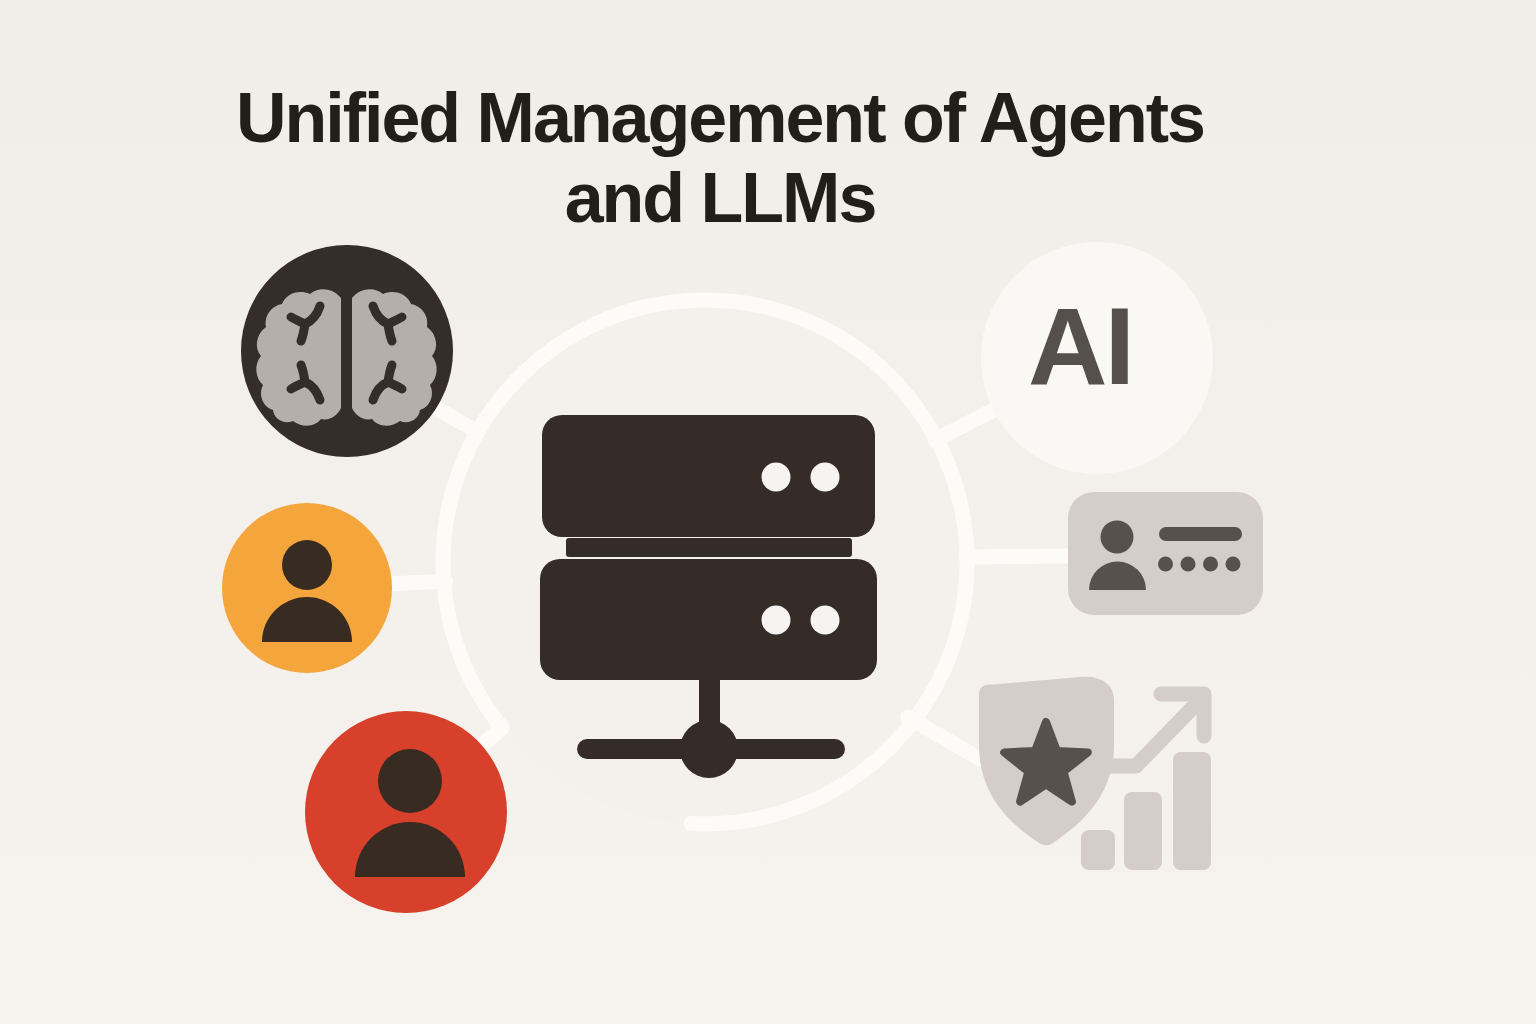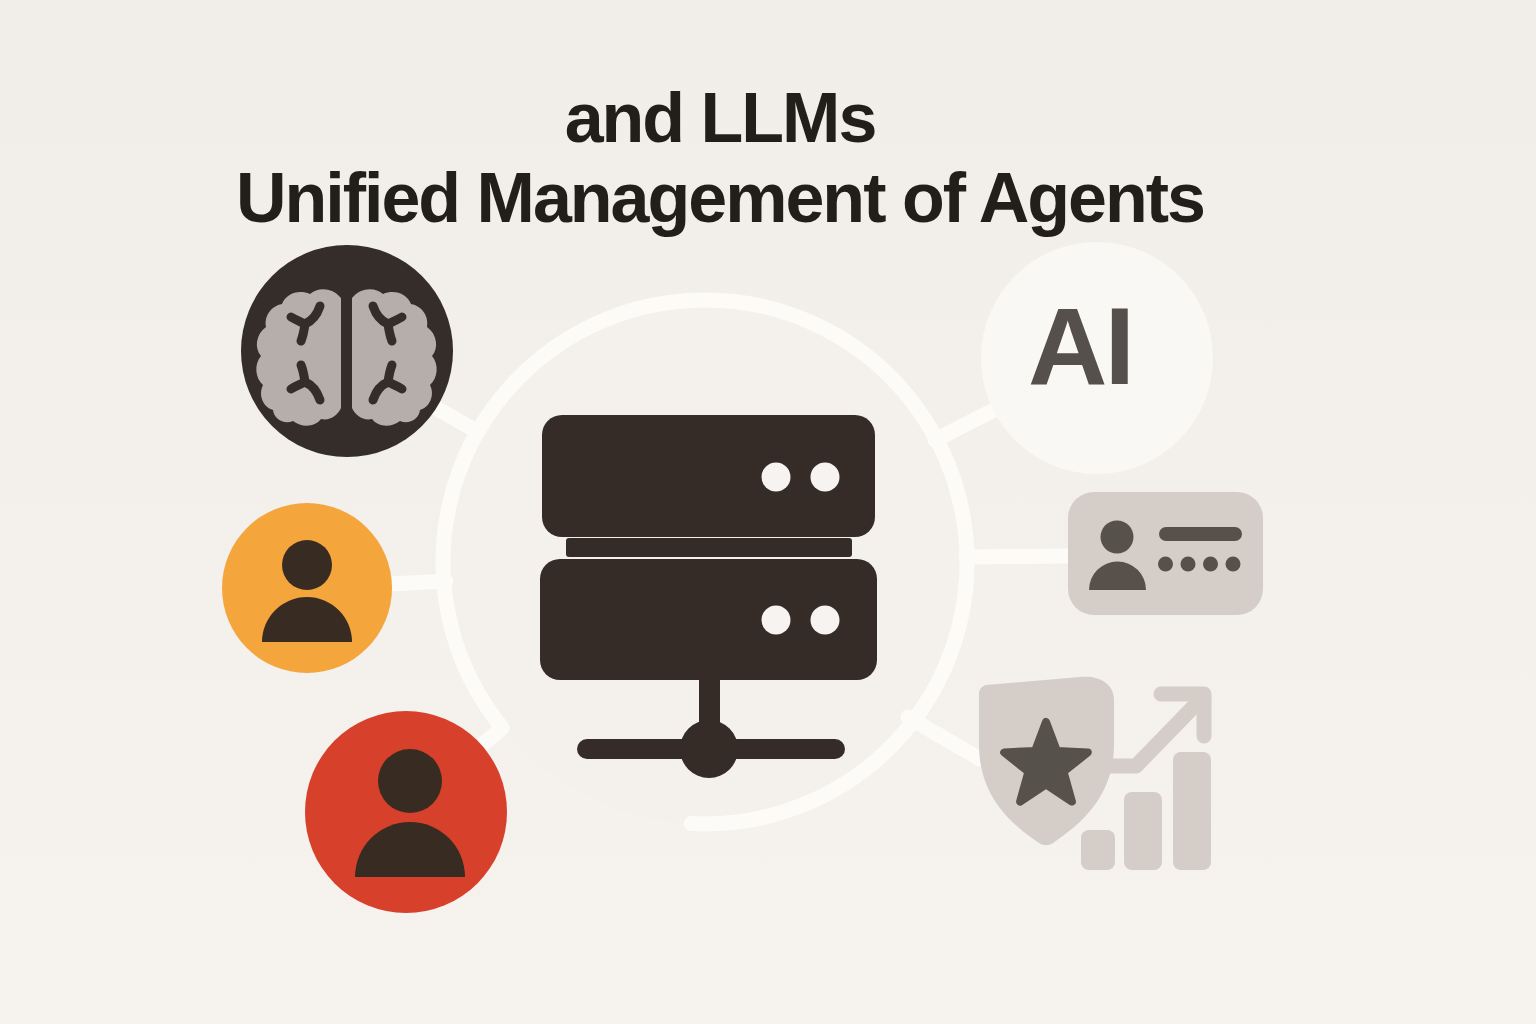--- a/index.html
+++ b/index.html
@@ -118,17 +118,17 @@
       </g>
       <path style="fill:var(--taupe)" d="M979,694
         C979,689 982,686 986,685 L1080,677 C1097,675 1114,682 1114,700 L1114,744
         C1114,792 1087,820 1053,843 C1048,846 1044,846 1039,843 C1005,820 979,792 979,744 Z"></path>
       <polygon style="fill:var(--icon_gray);stroke:var(--icon_gray);stroke-width:8;stroke-linejoin:round" points="1046,722 1056.9,751 1087.8,752.4 1063.6,771.7 1071.9,801.6 1046,784.5 1020.1,801.6 1028.4,771.7 1004.2,752.4 1035.1,751"></polygon>
     </g>
 
   </svg>
 
   <div class="title">
+    <div>Unified Management of Agents</div>
     <div>and LLMs</div>
-    <div>Unified Management of Agents</div>
   </div>
 
 </div>
 
 </body></html>

